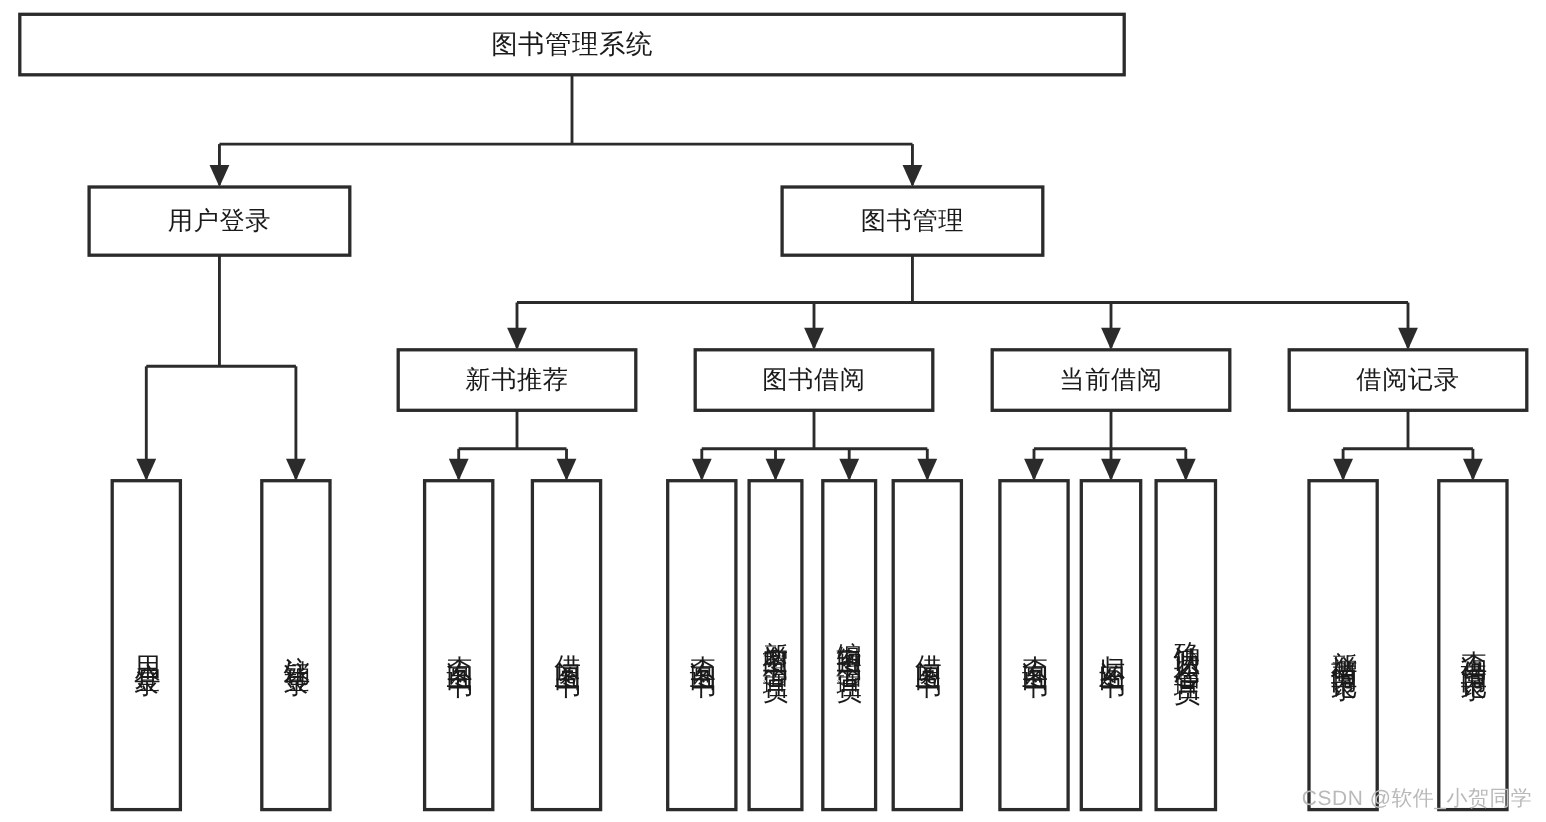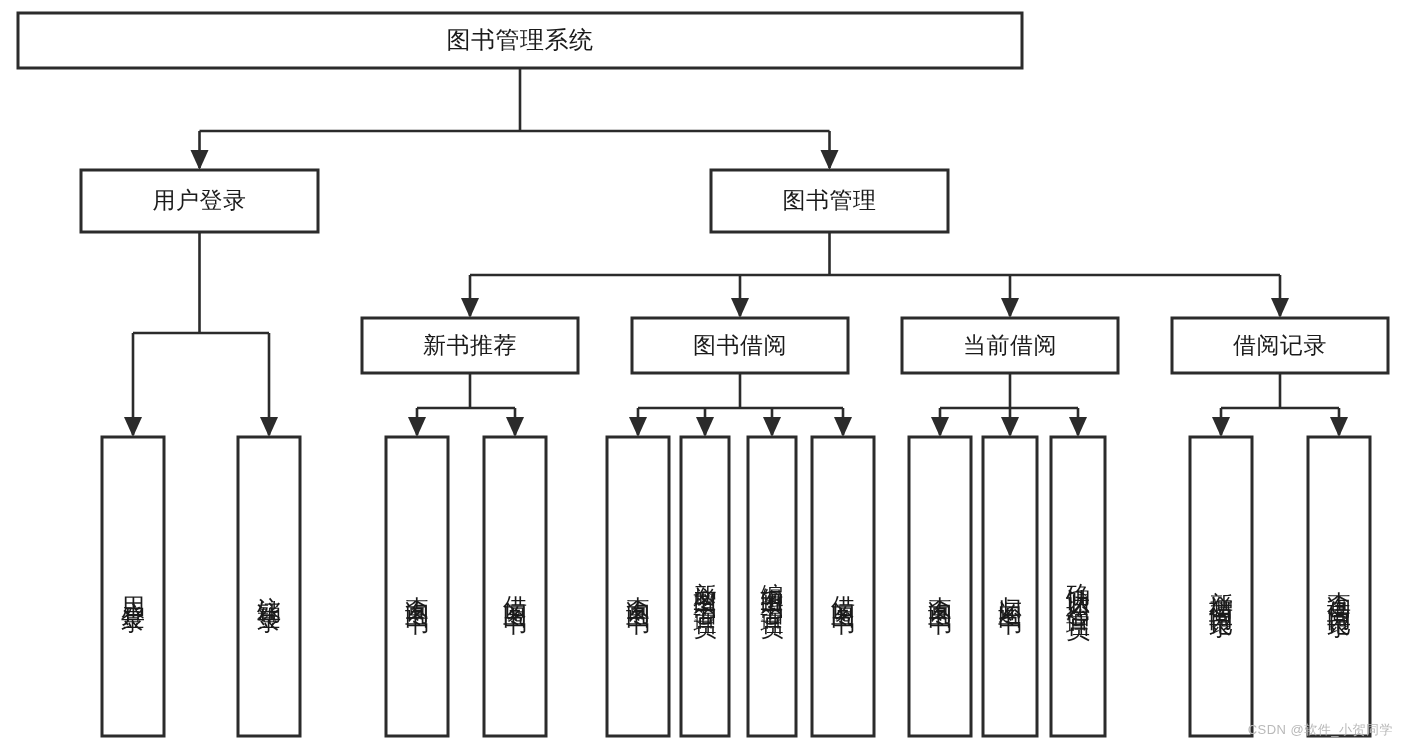--- a/index.html
+++ b/index.html
@@ -69,21 +69,21 @@
     color: #1a1a1a;
     letter-spacing: 5px;
     white-space: nowrap;
     text-align: center;
   }
   .watermark {
     position: absolute;
     right: 12px;
     bottom: 8px;
     font-family: "Liberation Sans", "DejaVu Sans", sans-serif;
-    font-size: 13px;
+    font-size: 19px;
     color: #b9b9b9;
     letter-spacing: 0.5px;
     user-select: none;
     pointer-events: none;
   }
 </style>
 </head>
 <body>
 
 <svg id="diagram" viewBox="0 0 1405 747" xmlns="http://www.w3.org/2000/svg">

